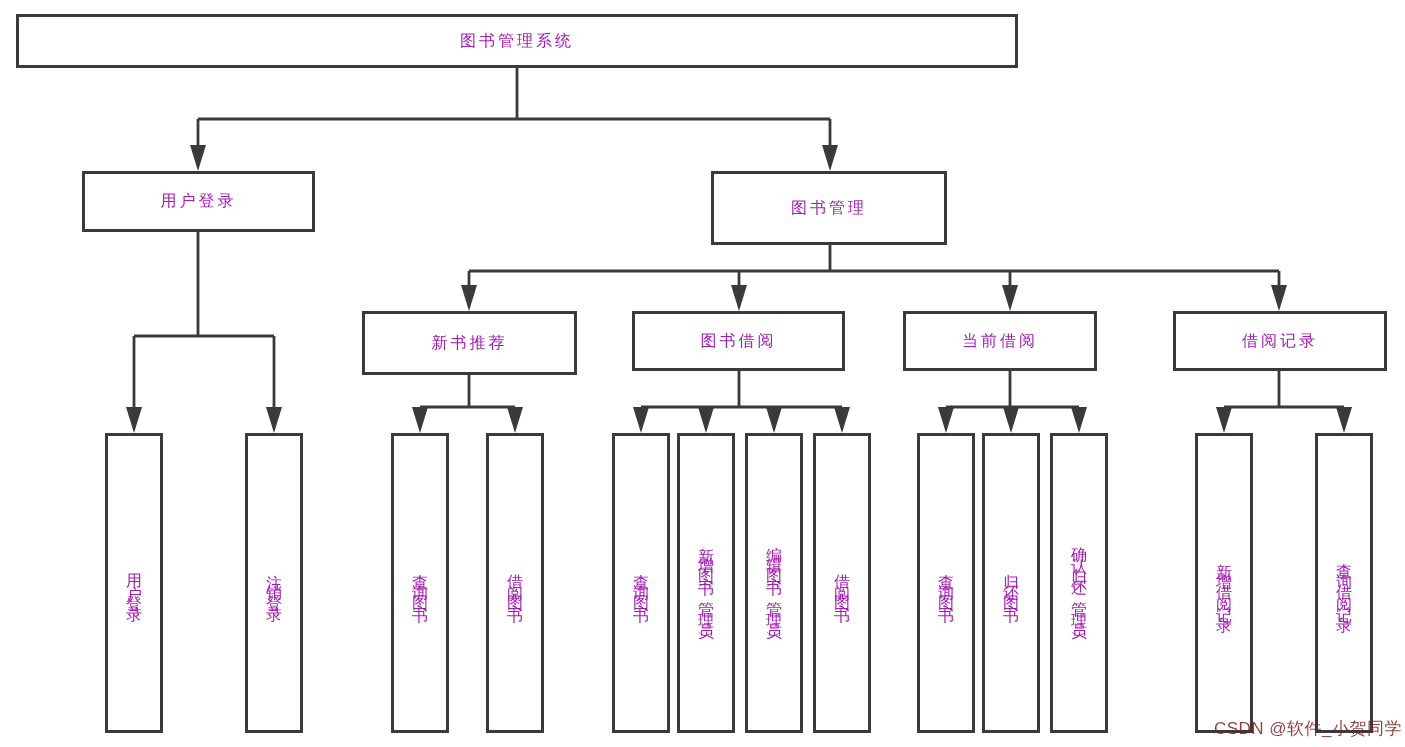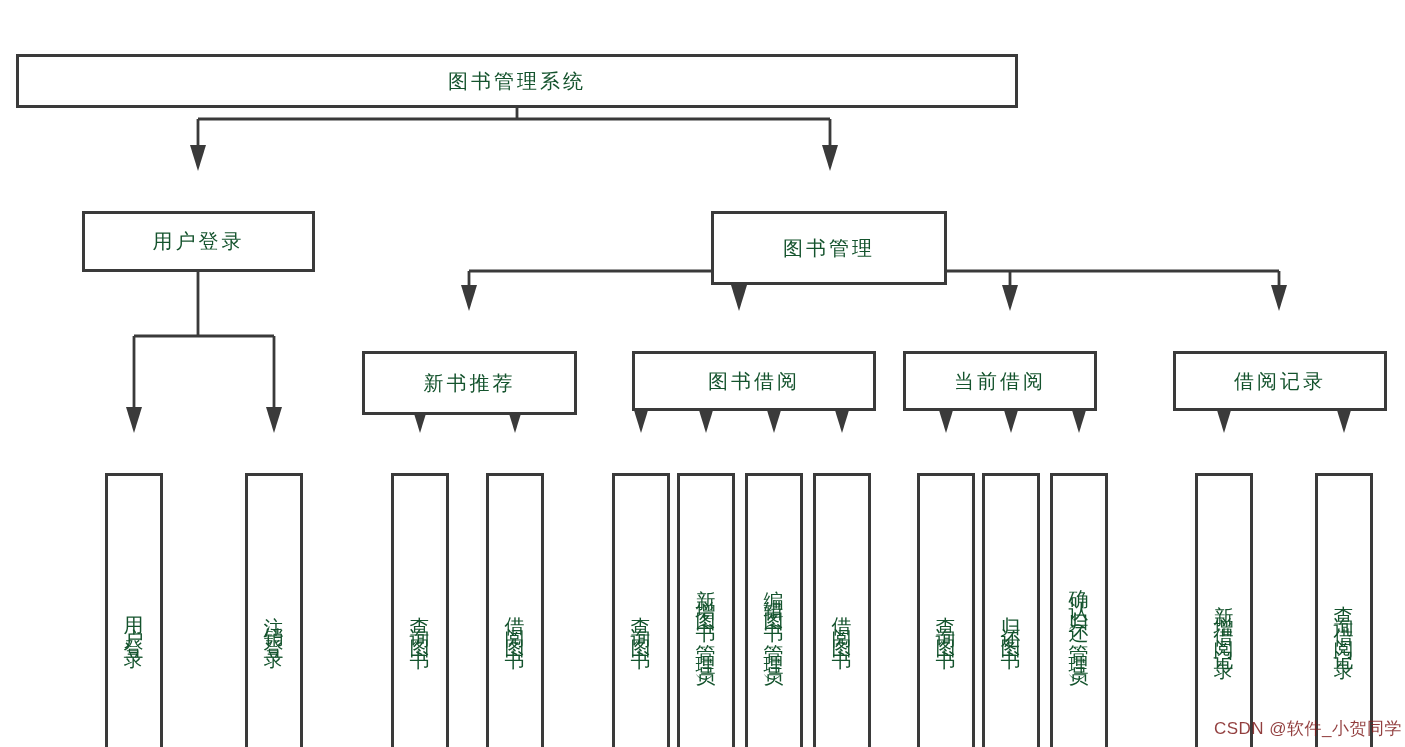--- a/index.html
+++ b/index.html
@@ -8,34 +8,34 @@
     background:#ffffff;
     font-family:"Liberation Sans","DejaVu Sans",sans-serif;
     position:relative;overflow:hidden;
   }
   #canvas{position:absolute;left:0;top:0;width:1405px;height:747px;}
   #conn{position:absolute;left:0;top:0;z-index:1;}
   .node{
     position:absolute;box-sizing:border-box;
     border:3px solid #3a3a3a;background:#ffffff;
     display:flex;align-items:center;justify-content:center;
-    color:#14532d;font-size:20px;letter-spacing:3px;
-    z-index:2;text-align:center;white-space:nowrap;margin-top:40px;
+    color:#a21caf;font-size:16px;letter-spacing:3px;
+    z-index:2;text-align:center;white-space:nowrap;
   }
   .vnode{
     writing-mode:vertical-rl;text-orientation:mixed;
     letter-spacing:11px;white-space:normal;
     line-height:1;
   }
   
   .root {left:16px; top:14px; width:1002px;height:54px;}
   .l2a  {left:82px; top:171px;width:233px; height:61px;}
   .l2b  {left:711px;top:171px;width:236px; height:74px;}
   .l3a  {left:362px; top:311px;width:215px;height:64px;}
-  .l3b  {left:632px; top:311px;width:244px;height:60px;}
+  .l3b  {left:632px; top:311px;width:213px;height:60px;}
   .l3c  {left:903px; top:311px;width:194px;height:60px;}
   .l3d  {left:1173px;top:311px;width:214px;height:60px;}
   
   .leaf {top:433px;width:58px;height:300px;}
   .u0{left:105px;}  .u1{left:245px;}
   .r0{left:391px;}  .r1{left:486px;}
   .b0{left:612px;}  .b1{left:677px;}  .b2{left:745px;}  .b3{left:813px;}
   .c0{left:917px;}  .c1{left:982px;}  .c2{left:1050px;}
   .g0{left:1195px;} .g1{left:1315px;}
   .watermark{

